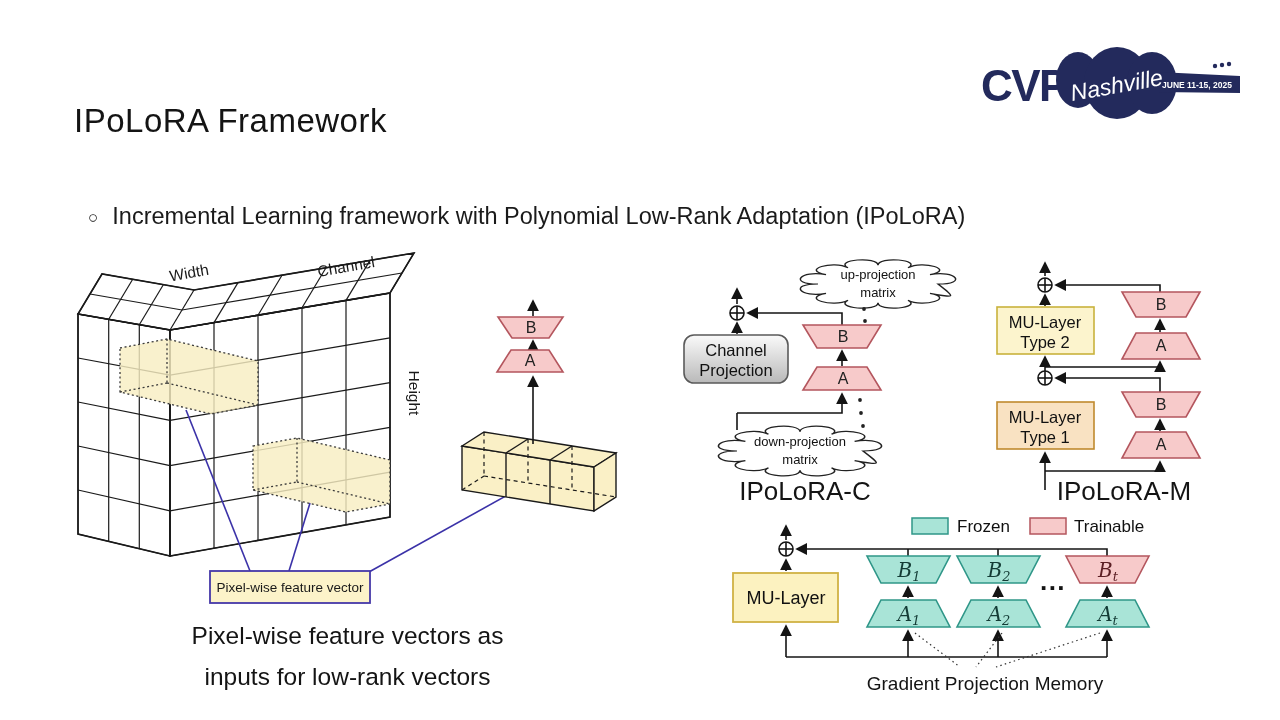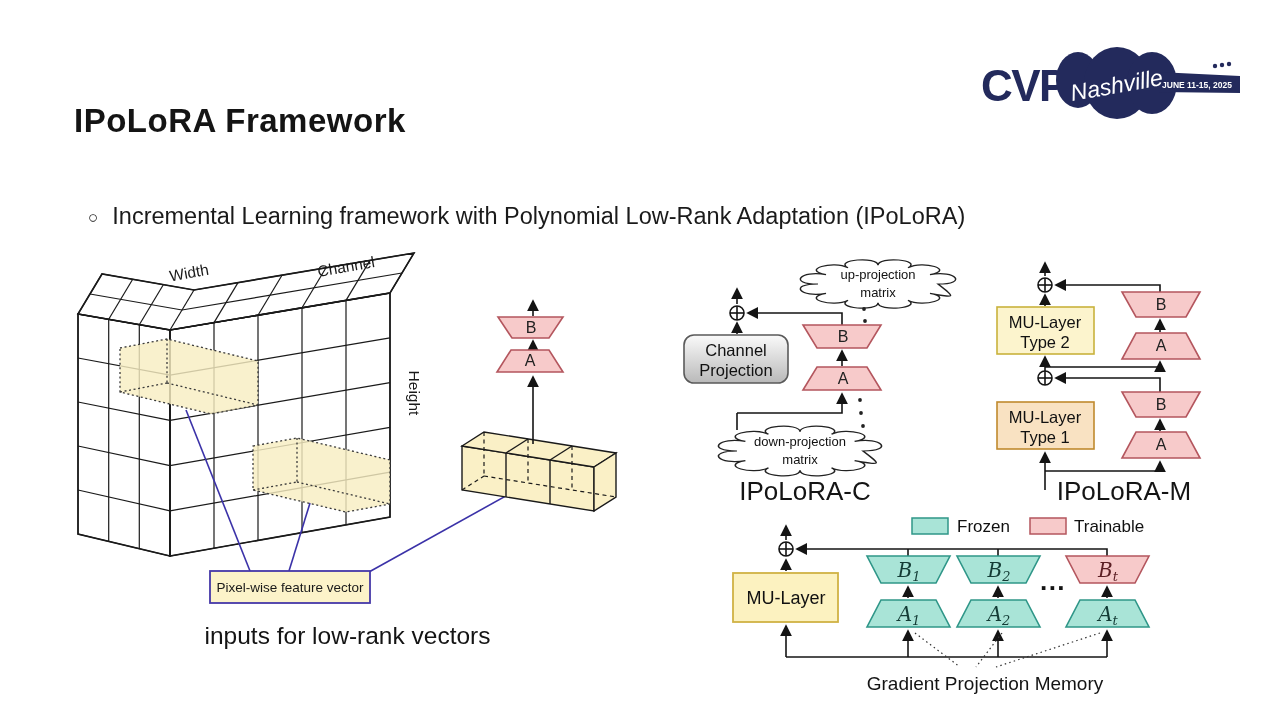--- a/index.html
+++ b/index.html
@@ -1,38 +1,39 @@
 <!DOCTYPE html>
 <html><head>
 <meta charset="utf-8">
 <style>
   html,body{margin:0;padding:0;background:#ffffff;}
   .slide{position:relative;width:1280px;height:720px;background:#ffffff;overflow:hidden;
          font-family:"Liberation Sans",sans-serif;color:#111;}
   .abs{position:absolute;}
-  .title{left:74px;top:102px;font-size:33px;font-weight:bold;color:#141414;letter-spacing:0.5px;}
+  .title{left:74px;top:102px;font-size:33px;font-weight:normal;color:#141414;letter-spacing:0.5px;}
   .bullet{left:88px;top:203px;font-size:23.5px;color:#1a1a1a;display:flex;align-items:center;gap:14px;}
   .bullet .marker{font-size:17px;position:relative;top:1px;}
   .caption{left:150px;top:615px;width:395px;text-align:center;font-size:24.5px;line-height:41px;color:#141414;}
   svg text{font-family:"Liberation Sans",sans-serif;}
   svg text.math{font-family:"DejaVu Serif",serif;font-style:italic;}
 </style>
 </head>
 <body>
 
 <div class="slide">
 
   <div class="abs title">IPoLoRA Framework</div>
 
   <div class="abs bullet">
     <span class="marker">○</span>
     <span>Incremental Learning framework with Polynomial Low-Rank Adaptation (IPoLoRA)</span>
   </div>
 
   <div class="abs caption">
+    <div>Pixel-wise feature vectors as</div>
     <div>inputs for low-rank vectors</div>
   </div>
 
   <svg class="abs" style="left:0;top:0" width="1280" height="720" viewBox="0 0 1280 720">
     <defs>
       <marker id="ah" viewBox="0 0 10 10" refX="8.5" refY="5" markerWidth="7.5" markerHeight="7.5" orient="auto">
         <path d="M0,0 L10,5 L0,10 z" fill="#141414"></path>
       </marker>
       <linearGradient id="grayGrad" x1="0" y1="0" x2="0" y2="1">
         <stop offset="0" stop-color="#fafafa"></stop>

